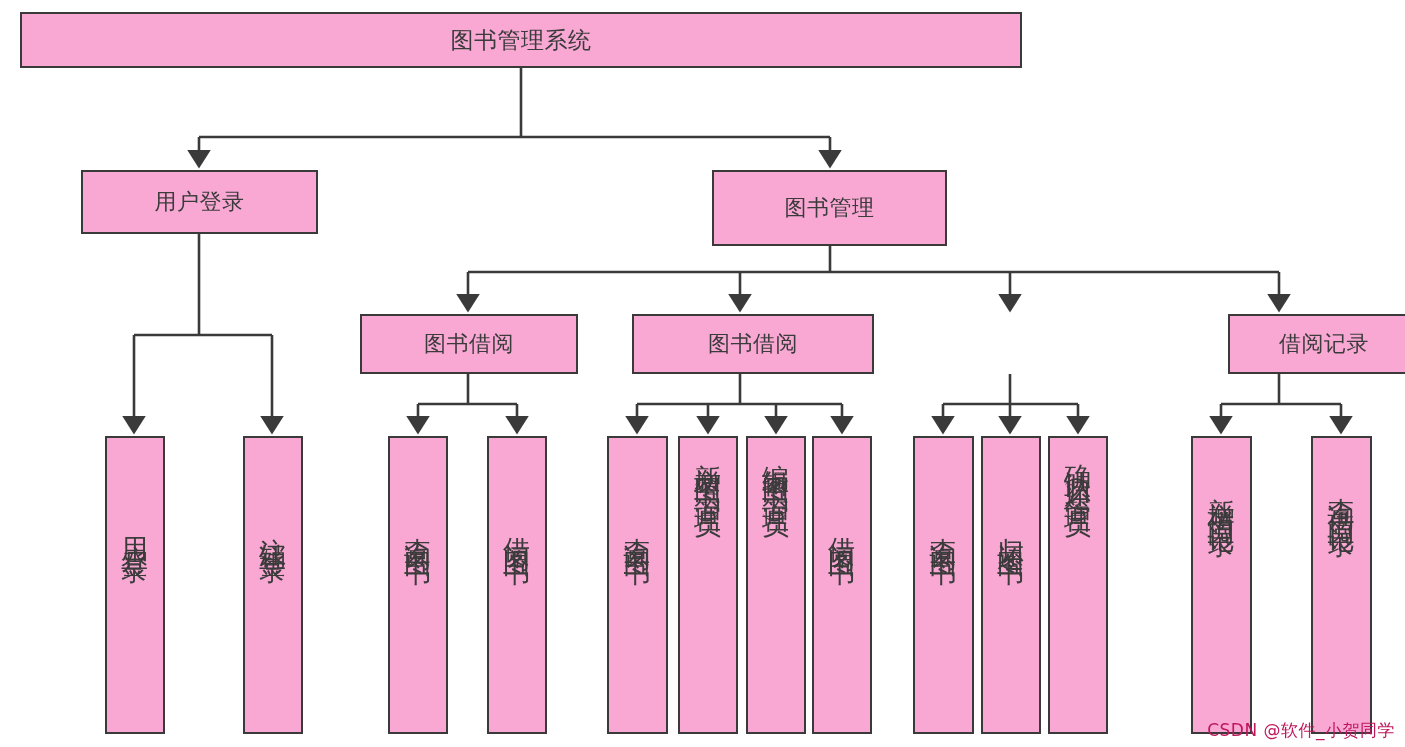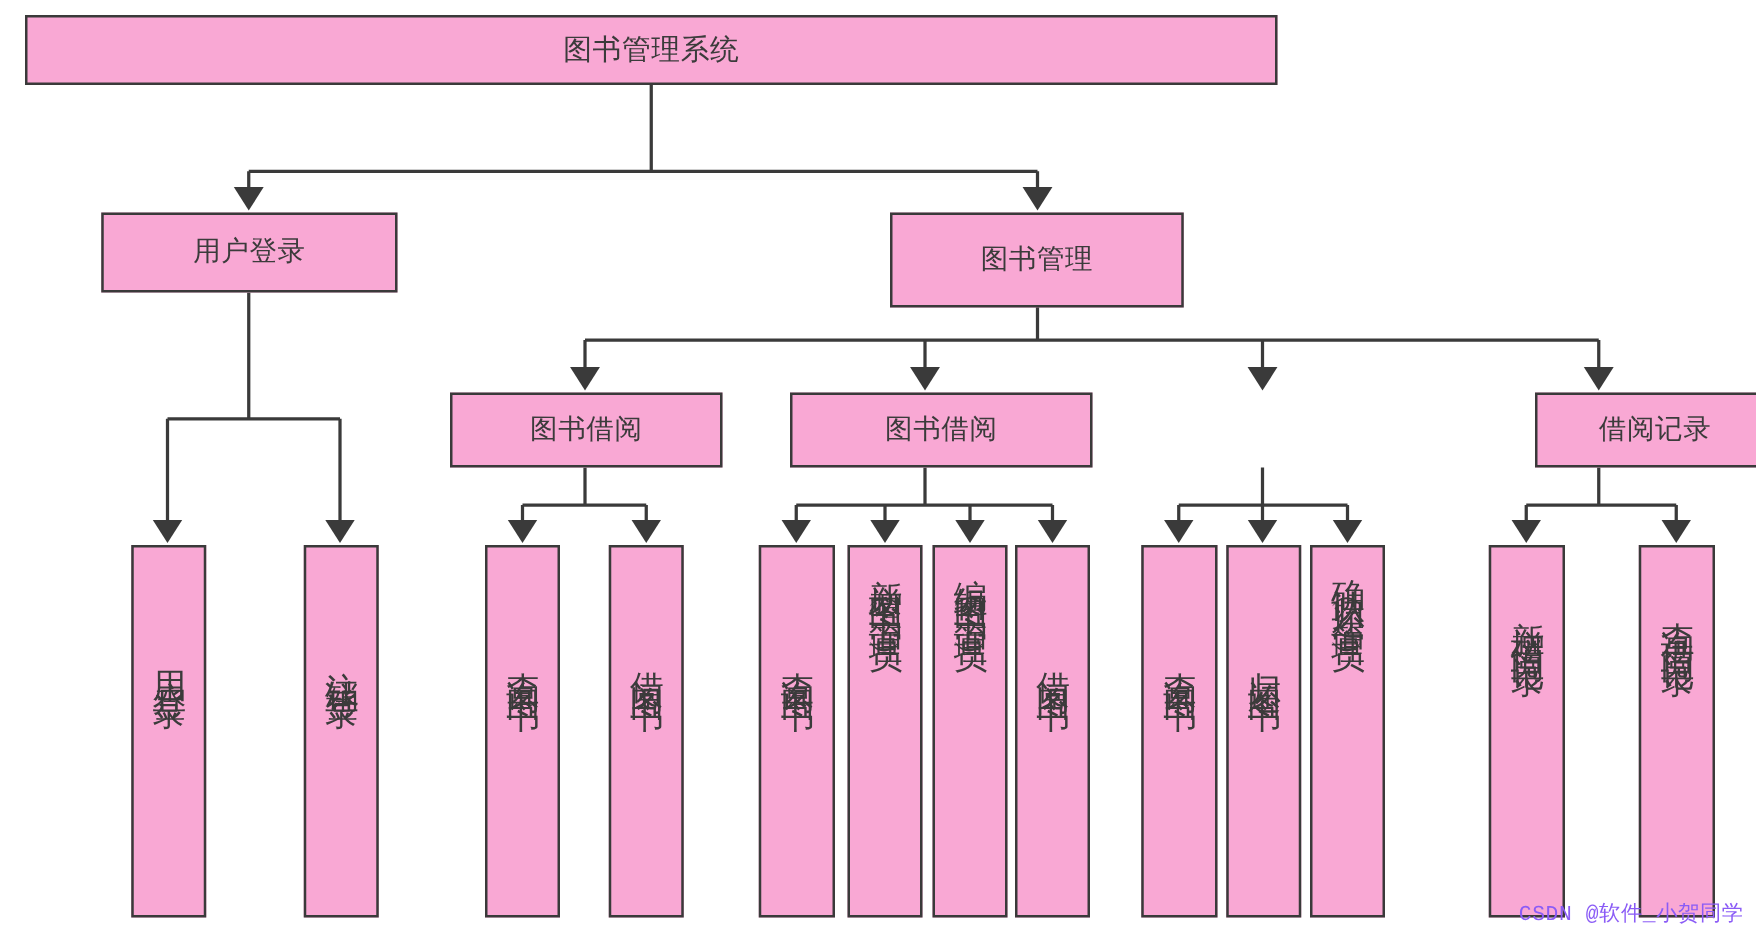--- a/index.html
+++ b/index.html
@@ -61,25 +61,24 @@
     font-size:27px;
     line-height:1;
     letter-spacing:7px;
     white-space:nowrap;
   }
   .watermark{
     position:absolute;
     right:10px;
     bottom:5px;
     font-size:17px;
-    color:#8b5cf6;
+    color:#be185d;
     letter-spacing:0.5px;
     white-space:nowrap;
     user-select:none;
-    font-family:Liberation Mono, monospace;
   }
 </style>
 </head>
 <body>
 
 <div id="canvas">
 
   <svg id="edges" viewBox="0 0 1405 747">
     <defs>
       <marker id="arrow" markerWidth="11" markerHeight="11" refX="3.2" refY="5" orient="auto" markerUnits="strokeWidth">

